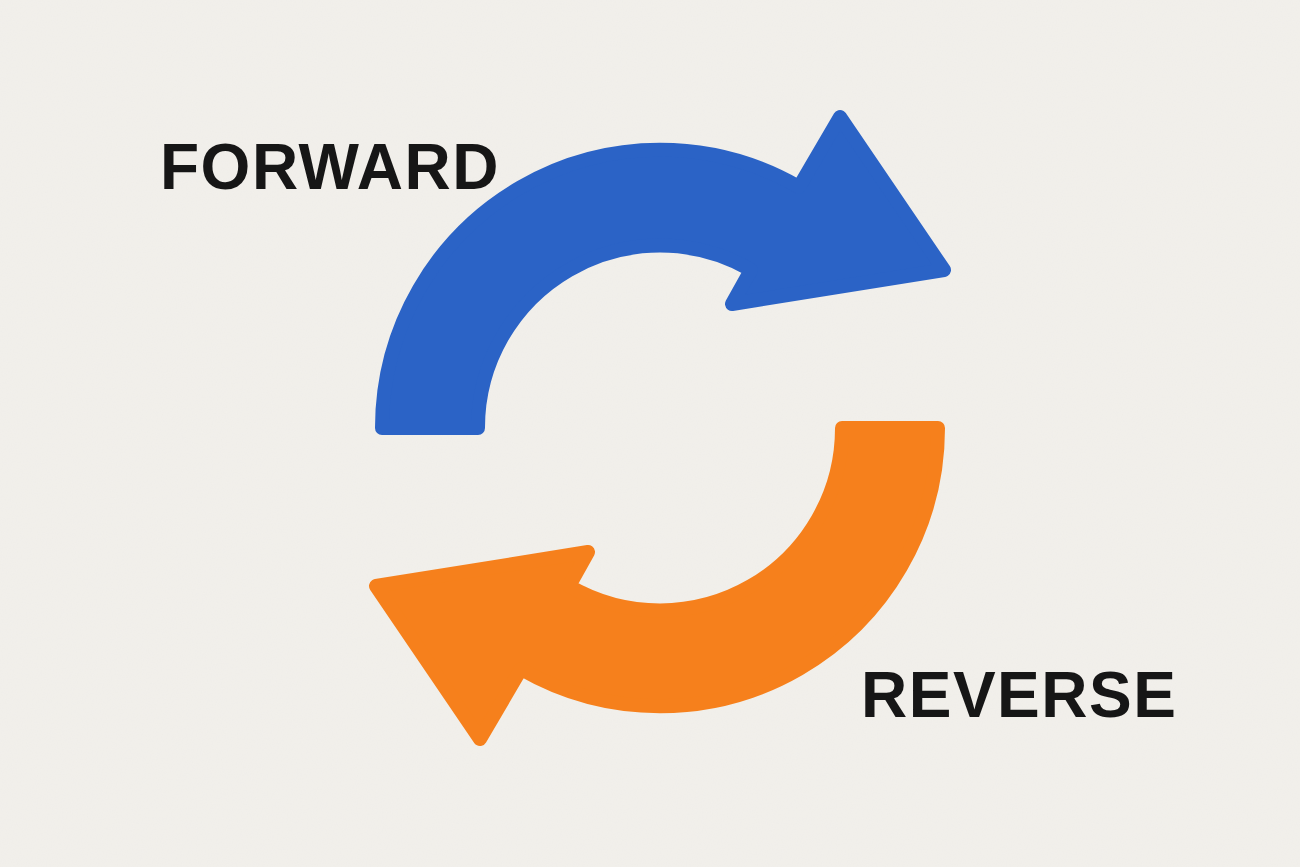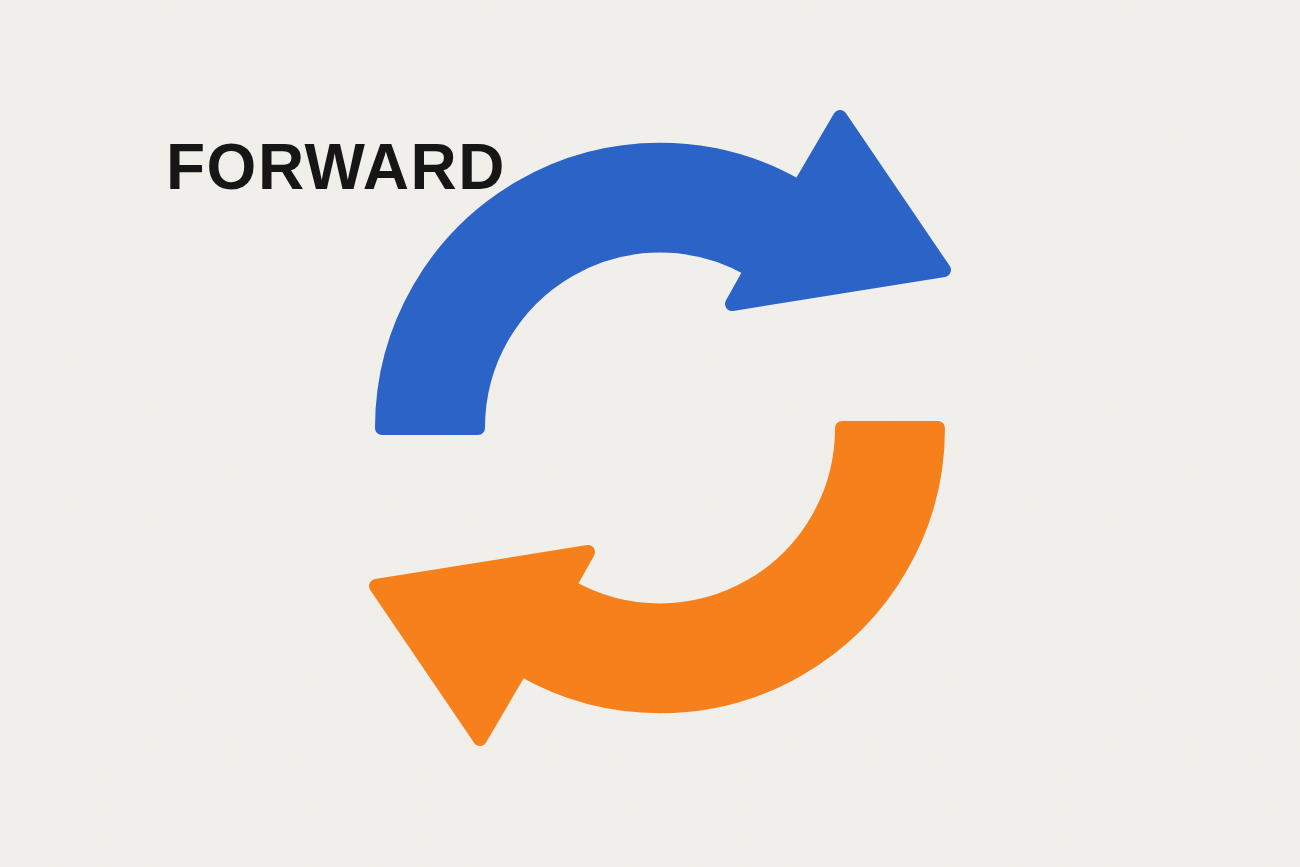--- a/index.html
+++ b/index.html
@@ -17,21 +17,21 @@
   .label {
     position: absolute;
     font-weight: bold;
     font-size: 64px;
     line-height: 1;
     letter-spacing: 1.5px;
     color: #161616;
     white-space: nowrap;
     user-select: none;
   }
-  .label-forward { left: 166px; top: 135px; }
+  .label-forward { left: 160px; top: 135px; }
   .label-reverse { left: 861px; top: 663px; }
 </style>
 </head>
 <body>
 
 <div class="stage">
 
   <svg class="cycle-svg" width="1300" height="867" viewBox="0 0 1300 867" xmlns="http://www.w3.org/2000/svg">
     <defs>
       <filter id="grain" x="0" y="0" width="100%" height="100%">
@@ -60,13 +60,14 @@
              L 840 117
              L 944 270
              L 732 304
              L 751 270
              A 182 182 0 0 0 478 428
              Z" fill="#f6801c" stroke="#f6801c"></path>
   </svg>
 
   <div class="label label-forward">FORWARD</div>
 
+  <div class="label label-reverse">REVERSE</div>
 </div>
 
 </body></html>

